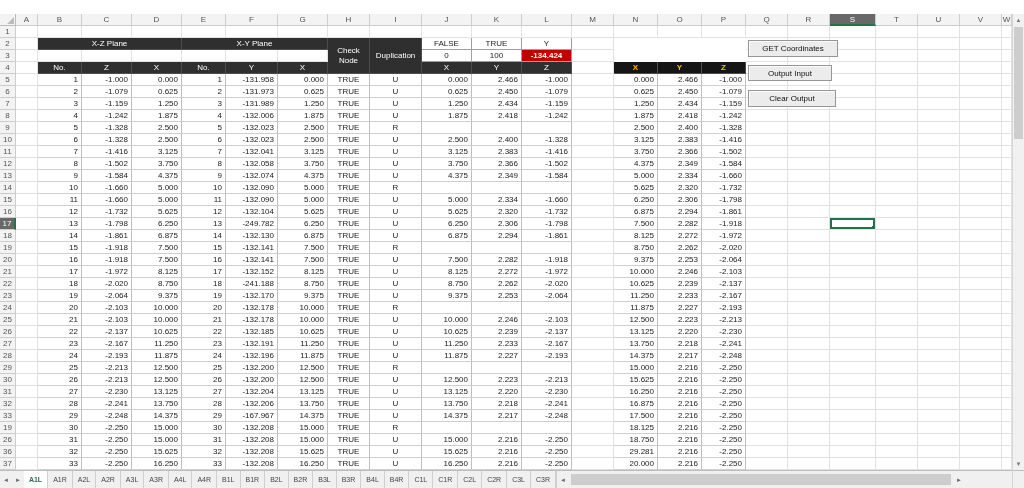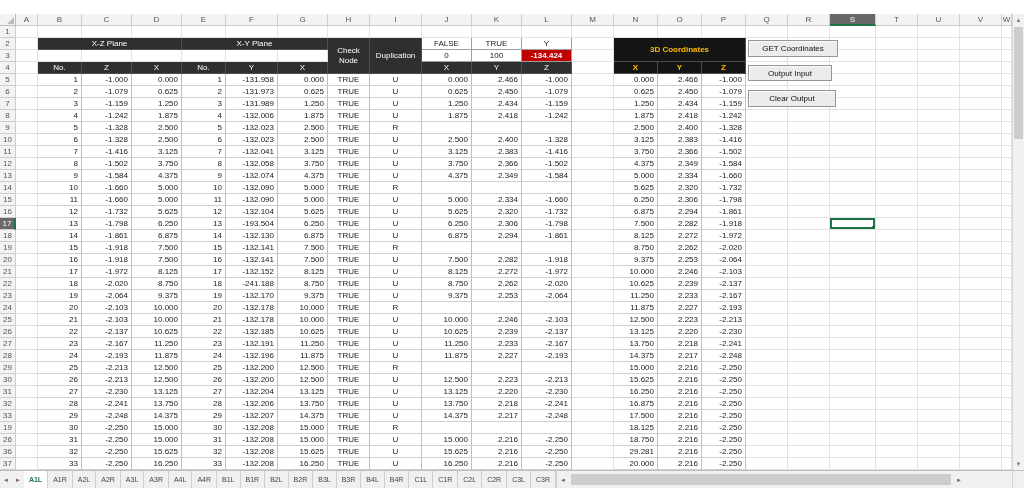--- a/index.html
+++ b/index.html
@@ -121,21 +121,20 @@
       <div class="cell hdr" style="grid-area: 36 / 1 / span 1 / span 1;">26</div>
       <div class="cell hdr" style="grid-area: 37 / 1 / span 1 / span 1;">36</div>
       <div class="cell hdr" style="grid-area: 38 / 1 / span 1 / span 1;">37</div>
       <div class="cell th-dark" style="grid-area: 3 / 3 / span 1 / span 3;">X-Z Plane</div>
       <div class="cell th-dark" style="grid-area: 3 / 6 / span 1 / span 3;">X-Y Plane</div>
       <div class="cell th-dark wrap" style="grid-area: 3 / 9 / span 3 / span 1;">Check Node</div>
       <div class="cell th-dark" style="grid-area: 3 / 10 / span 3 / span 1;">Duplication</div>
       <div class="cell pcell" style="grid-area: 3 / 11 / span 1 / span 1;">FALSE</div>
       <div class="cell pcell" style="grid-area: 3 / 12 / span 1 / span 1;">TRUE</div>
       <div class="cell pcell" style="grid-area: 3 / 13 / span 1 / span 1;">Y</div>
-      <div class="cell th-3d" style="grid-area: 3 / 15 / span 2 / span 3;">3D Coordinates</div>
       <div class="cell pcell" style="grid-area: 4 / 11 / span 1 / span 1;">0</div>
       <div class="cell pcell" style="grid-area: 4 / 12 / span 1 / span 1;">100</div>
       <div class="cell pcell red" style="grid-area: 4 / 13 / span 1 / span 1;">-134.424</div>
       <div class="cell th-dark" style="grid-area: 5 / 3 / span 1 / span 1;">No.</div>
       <div class="cell th-dark" style="grid-area: 5 / 4 / span 1 / span 1;">Z</div>
       <div class="cell th-dark" style="grid-area: 5 / 5 / span 1 / span 1;">X</div>
       <div class="cell th-dark" style="grid-area: 5 / 6 / span 1 / span 1;">No.</div>
       <div class="cell th-dark" style="grid-area: 5 / 7 / span 1 / span 1;">Y</div>
       <div class="cell th-dark" style="grid-area: 5 / 8 / span 1 / span 1;">X</div>
       <div class="cell th-dark" style="grid-area: 5 / 11 / span 1 / span 1;">X</div>
@@ -309,21 +308,21 @@
       <div class="cell d num" style="grid-area: 17 / 11 / span 1 / span 1;">5.625</div>
       <div class="cell d num" style="grid-area: 17 / 12 / span 1 / span 1;">2.320</div>
       <div class="cell d num" style="grid-area: 17 / 13 / span 1 / span 1;">-1.732</div>
       <div class="cell d num" style="grid-area: 17 / 15 / span 1 / span 1;">6.875</div>
       <div class="cell d num" style="grid-area: 17 / 16 / span 1 / span 1;">2.294</div>
       <div class="cell d num" style="grid-area: 17 / 17 / span 1 / span 1;">-1.861</div>
       <div class="cell d num" style="grid-area: 18 / 3 / span 1 / span 1;">13</div>
       <div class="cell d num" style="grid-area: 18 / 4 / span 1 / span 1;">-1.798</div>
       <div class="cell d num" style="grid-area: 18 / 5 / span 1 / span 1;">6.250</div>
       <div class="cell d num" style="grid-area: 18 / 6 / span 1 / span 1;">13</div>
-      <div class="cell d num" style="grid-area: 18 / 7 / span 1 / span 1;">-193.504</div>
+      <div class="cell d num" style="grid-area: 18 / 7 / span 1 / span 1;">-249.782</div>
       <div class="cell d num" style="grid-area: 18 / 8 / span 1 / span 1;">6.250</div>
       <div class="cell d ctr" style="grid-area: 18 / 9 / span 1 / span 1;">TRUE</div>
       <div class="cell d ctr" style="grid-area: 18 / 10 / span 1 / span 1;">U</div>
       <div class="cell d num" style="grid-area: 18 / 11 / span 1 / span 1;">6.250</div>
       <div class="cell d num" style="grid-area: 18 / 12 / span 1 / span 1;">2.306</div>
       <div class="cell d num" style="grid-area: 18 / 13 / span 1 / span 1;">-1.798</div>
       <div class="cell d num" style="grid-area: 18 / 15 / span 1 / span 1;">7.500</div>
       <div class="cell d num" style="grid-area: 18 / 16 / span 1 / span 1;">2.282</div>
       <div class="cell d num" style="grid-area: 18 / 17 / span 1 / span 1;">-1.918</div>
       <div class="cell d num" style="grid-area: 19 / 3 / span 1 / span 1;">14</div>
@@ -533,21 +532,21 @@
       <div class="cell d num" style="grid-area: 33 / 11 / span 1 / span 1;">13.750</div>
       <div class="cell d num" style="grid-area: 33 / 12 / span 1 / span 1;">2.218</div>
       <div class="cell d num" style="grid-area: 33 / 13 / span 1 / span 1;">-2.241</div>
       <div class="cell d num" style="grid-area: 33 / 15 / span 1 / span 1;">16.875</div>
       <div class="cell d num" style="grid-area: 33 / 16 / span 1 / span 1;">2.216</div>
       <div class="cell d num" style="grid-area: 33 / 17 / span 1 / span 1;">-2.250</div>
       <div class="cell d num" style="grid-area: 34 / 3 / span 1 / span 1;">29</div>
       <div class="cell d num" style="grid-area: 34 / 4 / span 1 / span 1;">-2.248</div>
       <div class="cell d num" style="grid-area: 34 / 5 / span 1 / span 1;">14.375</div>
       <div class="cell d num" style="grid-area: 34 / 6 / span 1 / span 1;">29</div>
-      <div class="cell d num" style="grid-area: 34 / 7 / span 1 / span 1;">-132.207</div>
+      <div class="cell d num" style="grid-area: 34 / 7 / span 1 / span 1;">-167.967</div>
       <div class="cell d num" style="grid-area: 34 / 8 / span 1 / span 1;">14.375</div>
       <div class="cell d ctr" style="grid-area: 34 / 9 / span 1 / span 1;">TRUE</div>
       <div class="cell d ctr" style="grid-area: 34 / 10 / span 1 / span 1;">U</div>
       <div class="cell d num" style="grid-area: 34 / 11 / span 1 / span 1;">14.375</div>
       <div class="cell d num" style="grid-area: 34 / 12 / span 1 / span 1;">2.217</div>
       <div class="cell d num" style="grid-area: 34 / 13 / span 1 / span 1;">-2.248</div>
       <div class="cell d num" style="grid-area: 34 / 15 / span 1 / span 1;">17.500</div>
       <div class="cell d num" style="grid-area: 34 / 16 / span 1 / span 1;">2.216</div>
       <div class="cell d num" style="grid-area: 34 / 17 / span 1 / span 1;">-2.250</div>
       <div class="cell d num" style="grid-area: 35 / 3 / span 1 / span 1;">30</div>

